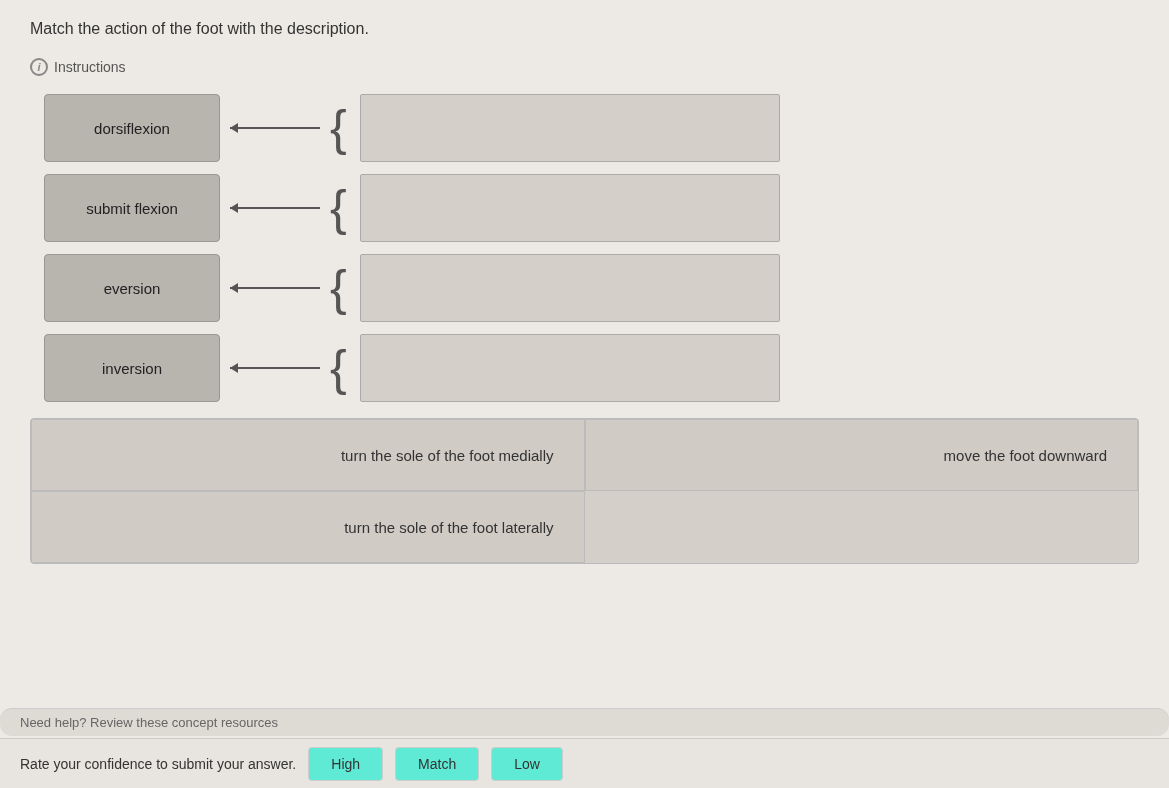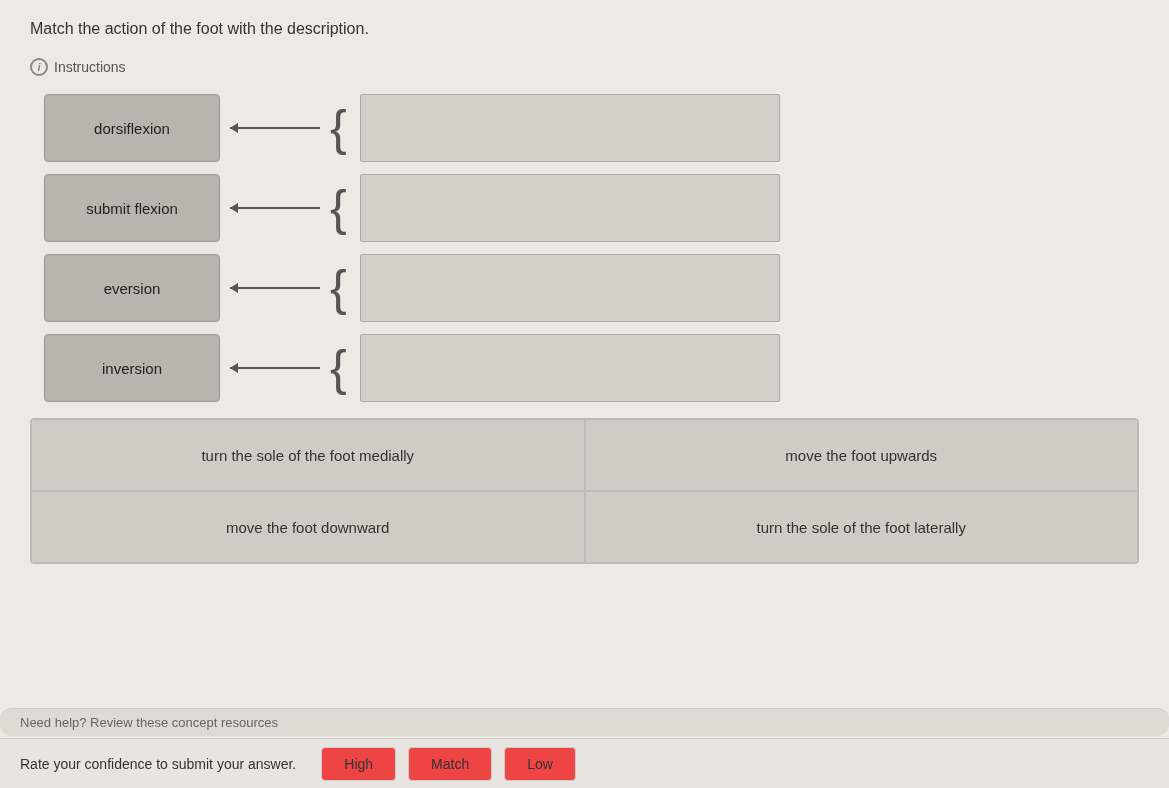--- a/index.html
+++ b/index.html
@@ -176,21 +176,21 @@
       grid-template-rows: 1fr 1fr;
     }
 
     .bank-item {
       padding: 20px 30px;
       font-size: 15px;
       color: #333;
       border: 1px solid #bbb;
       display: flex;
       align-items: center;
-      justify-content: center;
+      justify-content: flex-end;
       text-align: center;
       background: #d0cbc4;
       cursor: grab;
       min-height: 72px;
     }
 
     
     .bottom-bar {
       position: absolute;
       bottom: 0;
@@ -201,30 +201,30 @@
       border-top: 1px solid #ccc;
       display: flex;
       align-items: center;
       padding: 0 20px;
       gap: 12px;
     }
 
     .confidence-label {
       font-size: 14px;
       color: #333;
-      margin-right: 13px;
+      margin-right: 0;
     }
 
     .confidence-btn {
       padding: 8px 22px;
       border: 1px solid #ccc;
       border-radius: 4px;
       font-size: 14px;
       cursor: pointer;
-      background: #ef4444;
+      background: #5eead4;
       color: #333;
     }
 
     .help-text {
       position: absolute;
       bottom: 52px;
       left: 0;
       right: 0;
       padding: 6px 20px;
       font-size: 13px;
@@ -296,23 +296,20 @@
       <div class="answer-box"></div>
     </div>
 
   </div>
 
   <div class="answer-bank">
     <div class="bank-item">
       <span>turn the sole of the foot medially</span>
     </div>
     <div class="bank-item">
-      <span>move the foot upwards</span>
-    </div>
-    <div class="bank-item">
       <span>move the foot downward</span>
     </div>
     <div class="bank-item">
       <span>turn the sole of the foot laterally</span>
     </div>
   </div>
 
 </div>
 
 <div class="help-text">

